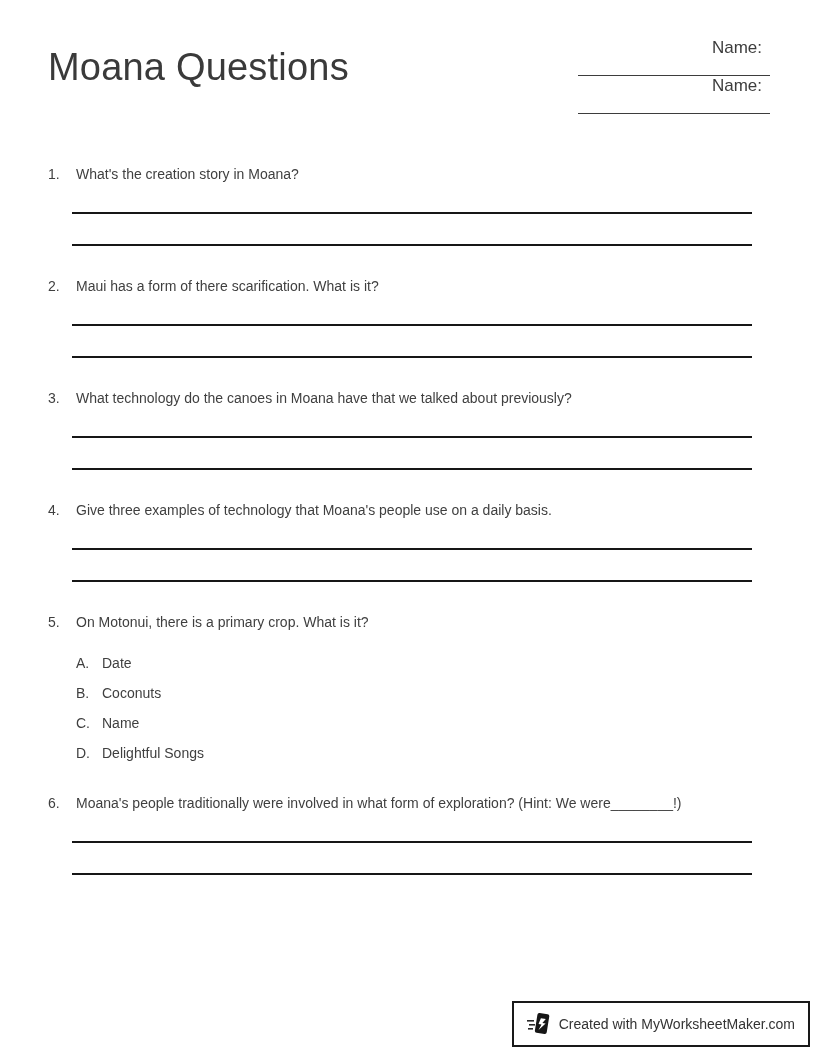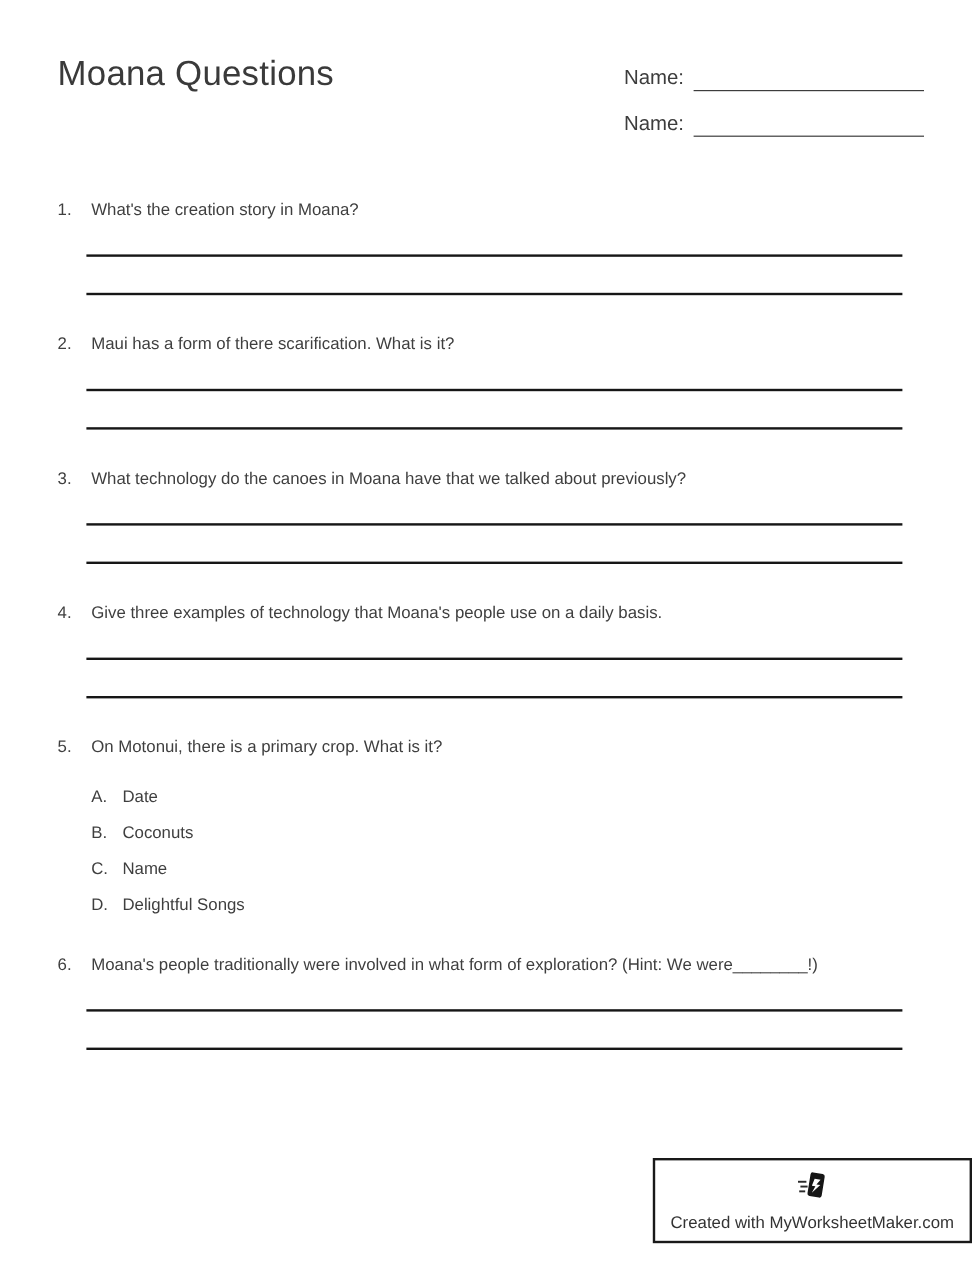--- a/index.html
+++ b/index.html
@@ -14,28 +14,28 @@
     overflow: hidden;
   }
   
   .header {
     display: flex;
     justify-content: space-between;
     align-items: flex-start;
     padding: 38px 46px 0 48px;
   }
   .title {
-    font-size: 29px;
+    font-size: 38px;
     font-weight: 400;
     color: #3a3a3a;
     margin: 8px 0 0 0;
     letter-spacing: 0.2px;
   }
   .name-date { display: flex; flex-direction: column; }
-  .nd-row { display: flex; align-items: flex-end; height: 38px; }
+  .nd-row { display: flex; align-items: flex-end; height: 38px; flex-direction: column; }
   .nd-label {
     font-size: 17px;
     color: #3d3d3d;
     width: 62px;
     text-align: right;
     margin-right: 8px;
     padding-bottom: 1px;
     white-space: nowrap;
   }
   .nd-line {
@@ -57,30 +57,29 @@
   .ans-line.first { margin-bottom: 30px; }
   
   .choices { margin: 22px 0 0 28px; }
   .choice { display: flex; line-height: 19px; margin-bottom: 11px; }
   .choice:last-child { margin-bottom: 0; }
   .choice-letter { width: 26px; flex: none; }
   
   .credit-box {
     position: absolute;
     right: 6px;
-    bottom: 20px;
+    bottom: 9px;
     border: 2px solid #191919;
     background: #ffffff;
     display: flex;
     align-items: center;
     gap: 9px;
     padding: 8px 13px;
     font-size: 14px;
     color: #333333;
-    flex-direction: column;
   }
   .logo-icon { flex: none; display: block; }
 </style>
 </head>
 <body>
 
 <div class="page">
 
   <header class="header">
     <h1 class="title">Moana Questions</h1>

